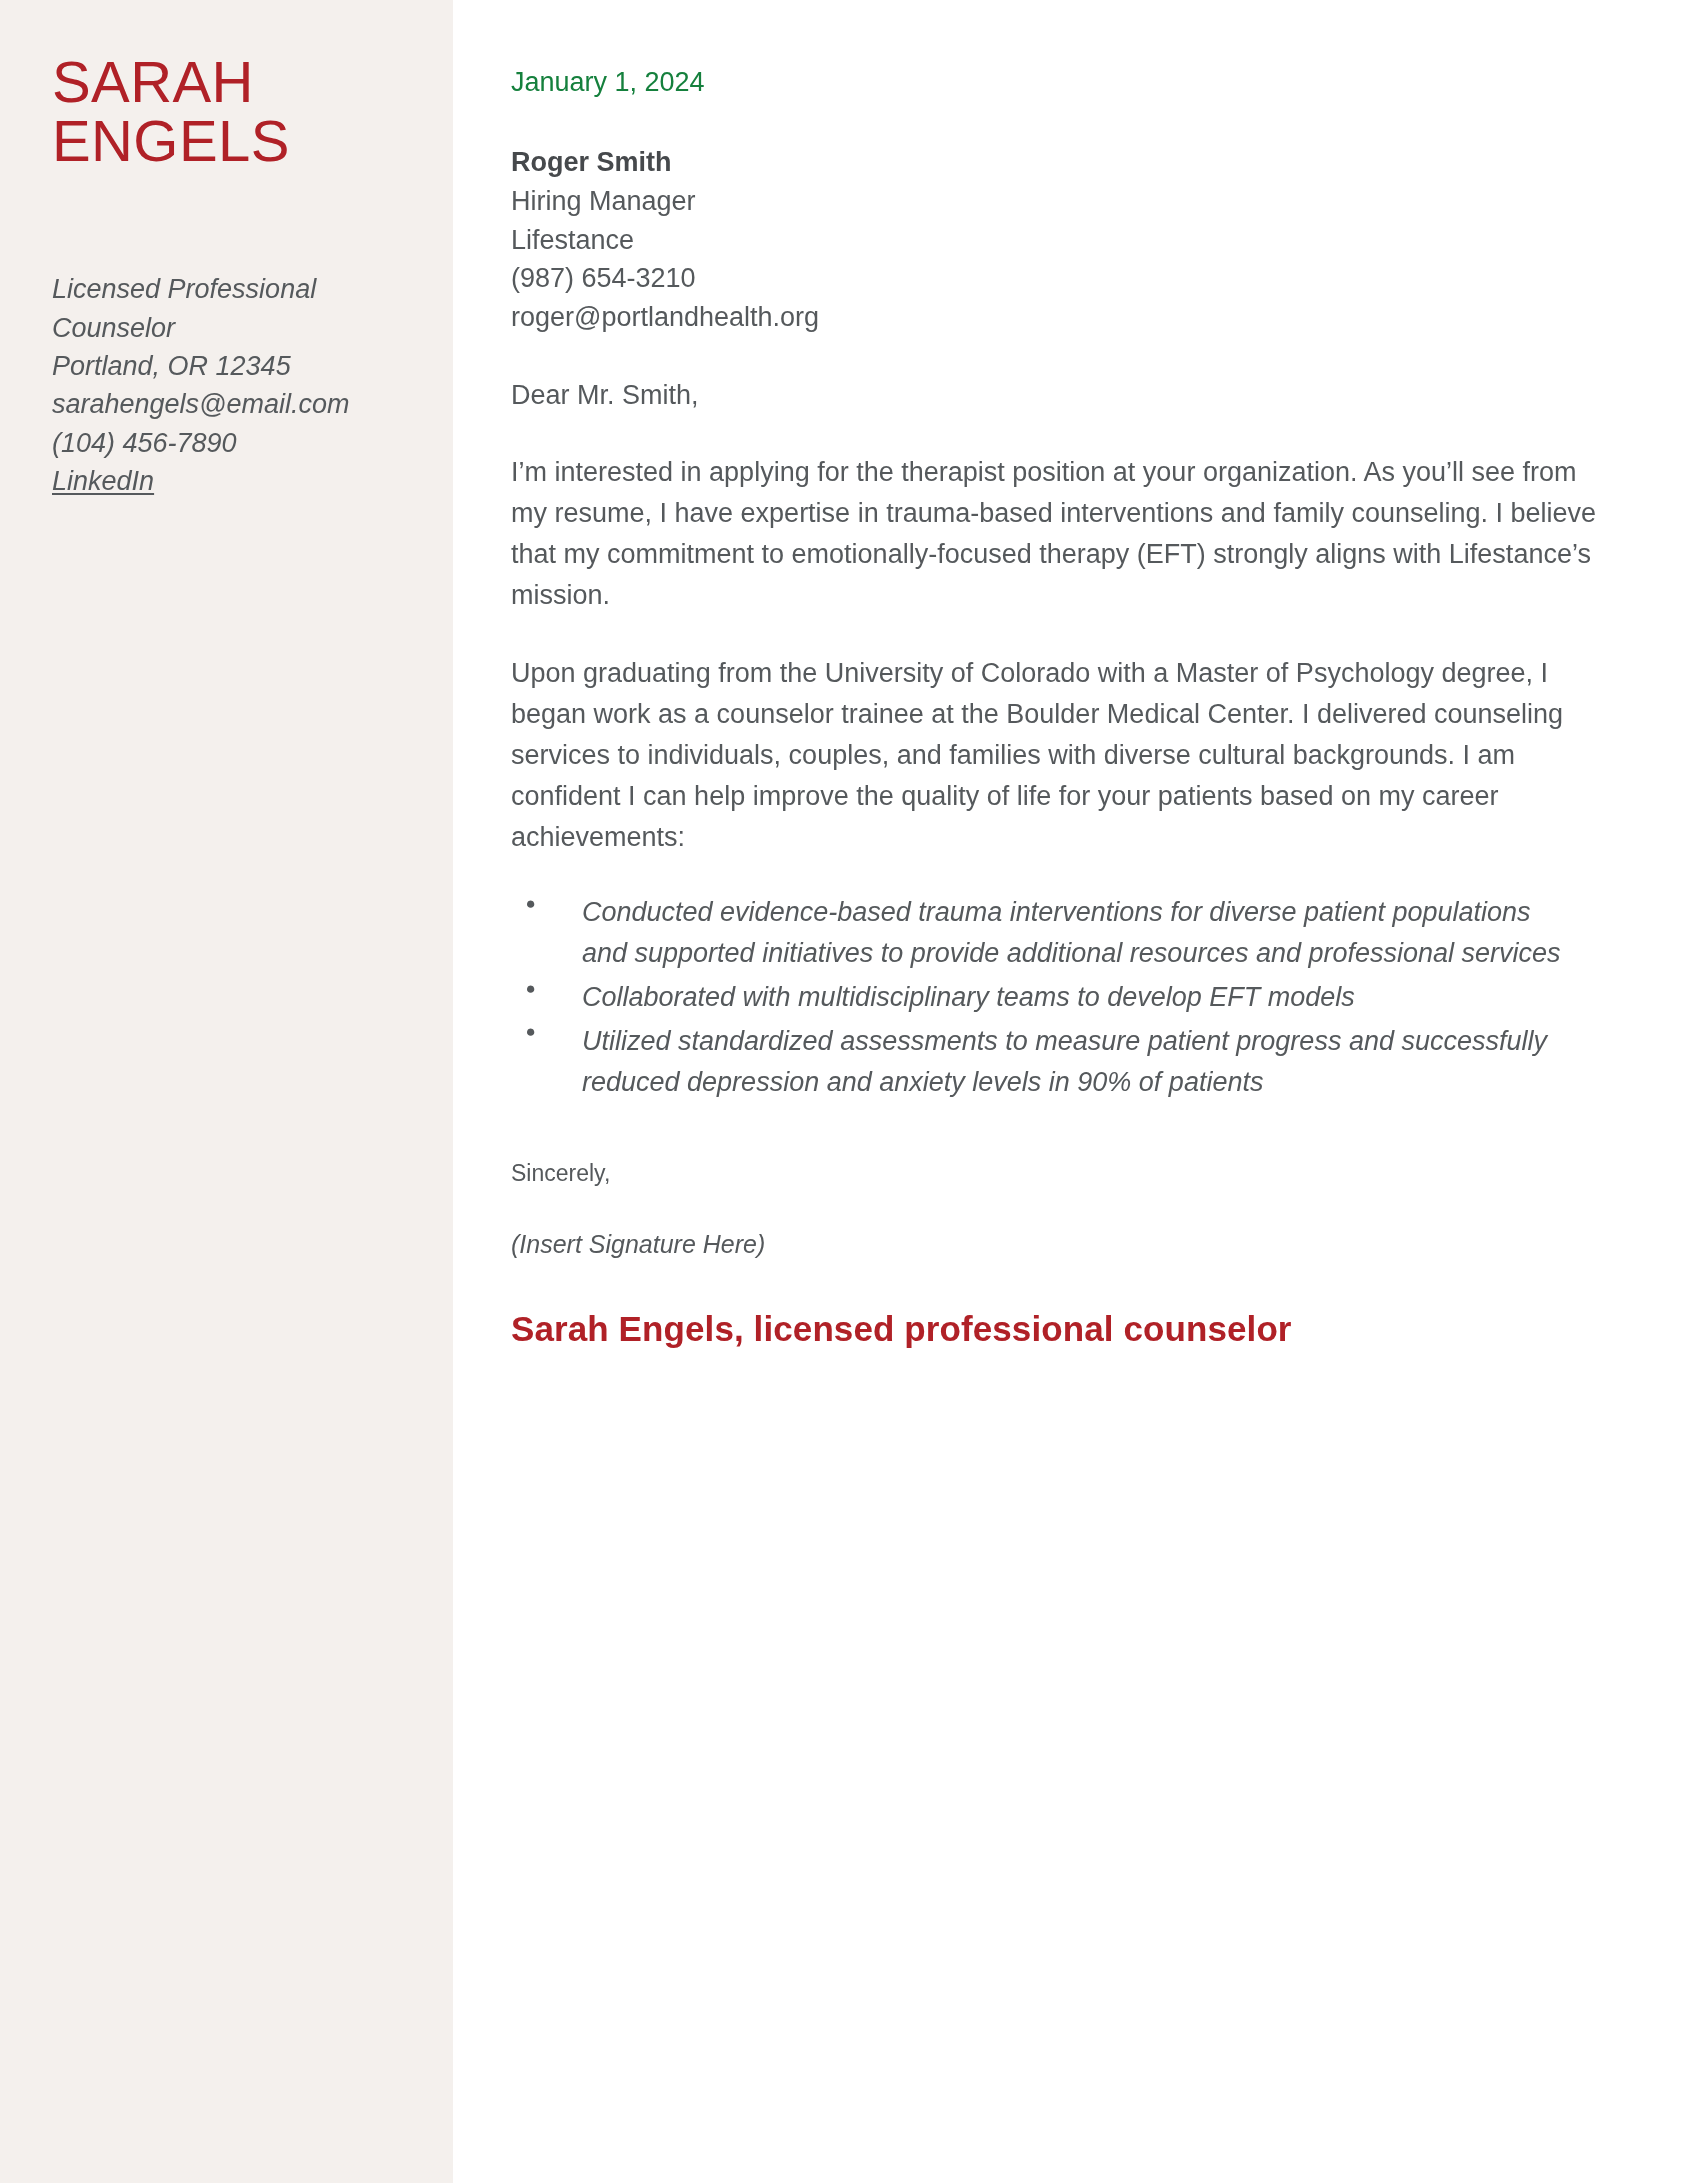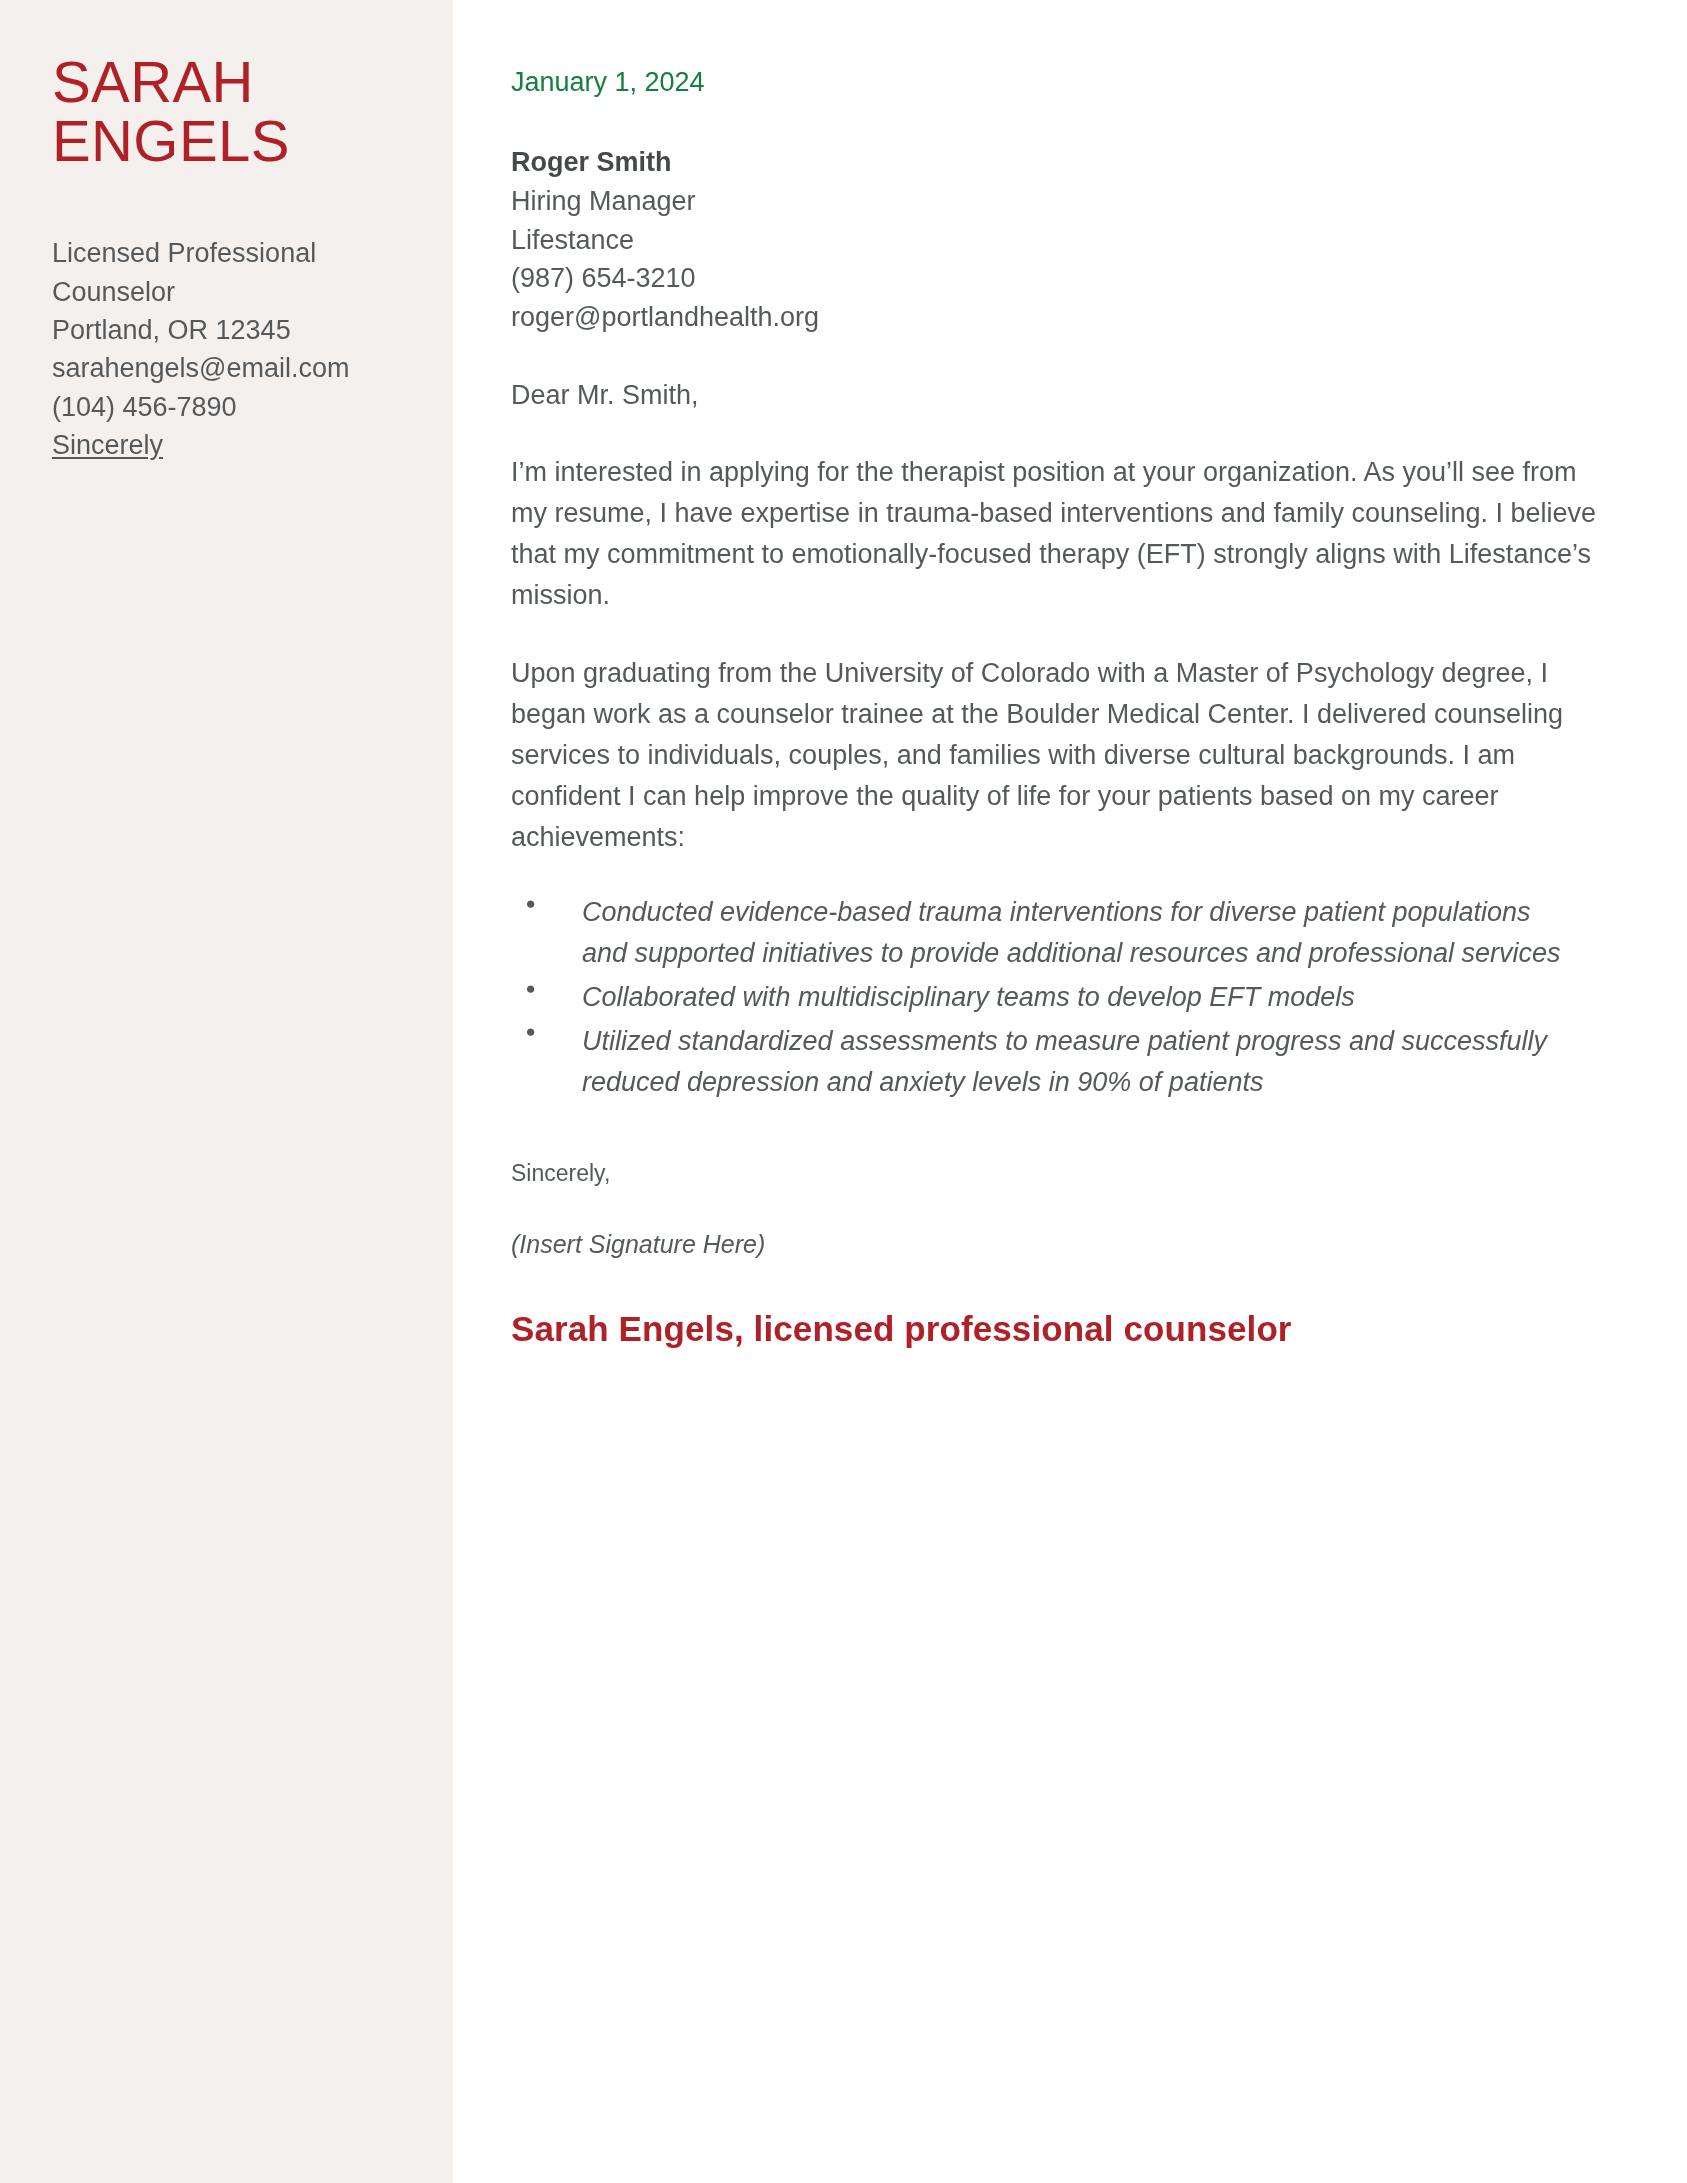--- a/index.html
+++ b/index.html
@@ -40,21 +40,22 @@
   .name-line {
     color: #b02127;
     font-size: 58px;
     line-height: 1.02;
     font-weight: 400;
     letter-spacing: 0.4px;
     white-space: nowrap;
   }
 
   .contact-block {
-    margin-top: 64px;
+    margin-top: 100px;
+    font-style: italic;
   }
   .contact-line {
     color: #55595c;
     font-size: 27px;
     line-height: 1.42;
     font-weight: 400;
     word-break: break-word;
   }
   .contact-line.link {
     text-decoration: underline;
@@ -163,21 +164,21 @@
       <div class="name-line">SARAH</div>
       <div class="name-line">ENGELS</div>
     </div>
 
     <div class="contact-block">
       <div class="contact-line">Licensed Professional</div>
       <div class="contact-line">Counselor</div>
       <div class="contact-line">Portland, OR 12345</div>
       <div class="contact-line">sarahengels@email.com</div>
       <div class="contact-line">(104) 456-7890</div>
-      <div class="contact-line link">Sincerely</div>
+      <div class="contact-line link">LinkedIn</div>
     </div>
 
   </aside>
 
   <main class="main">
 
     <div class="date">January 1, 2024</div>
 
     <div class="recipient">
       <div class="r-line bold">Roger Smith</div>

